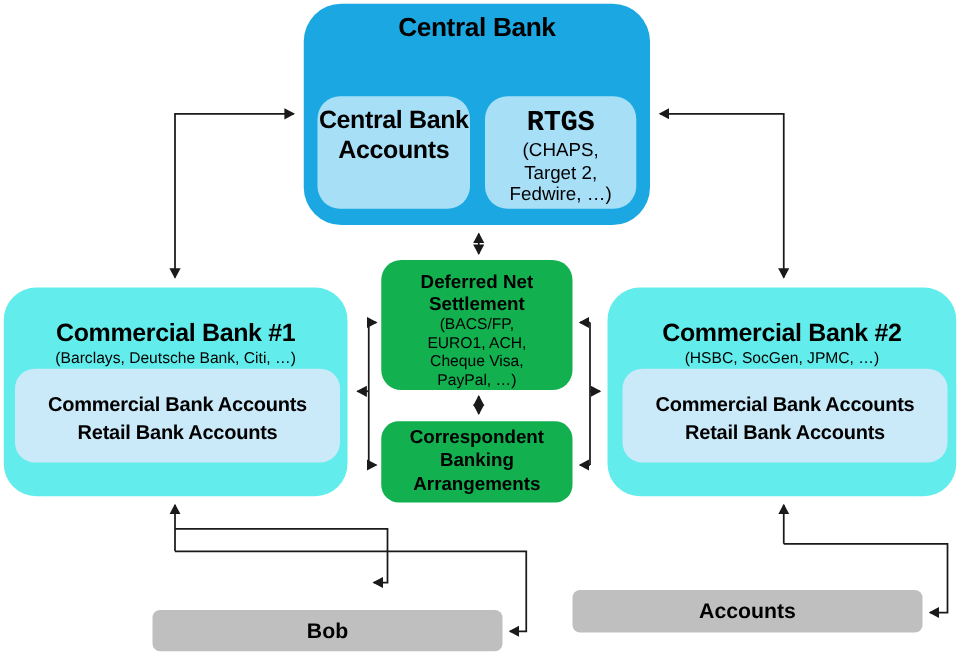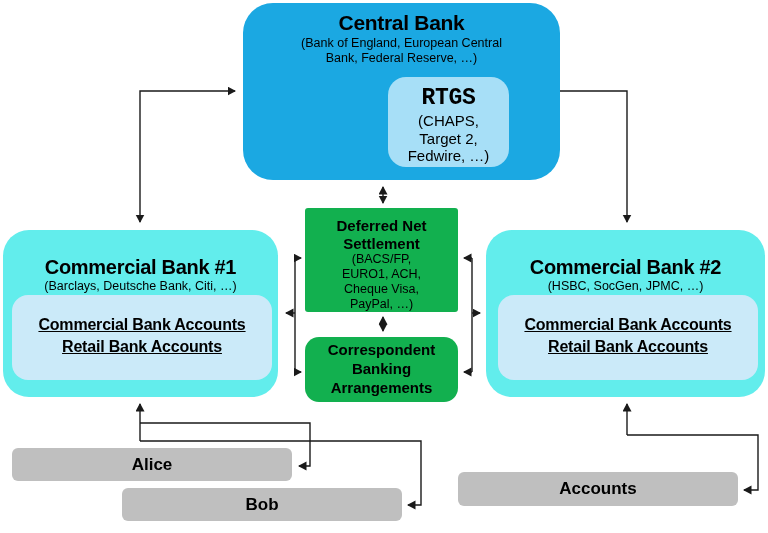--- a/index.html
+++ b/index.html
@@ -14,21 +14,21 @@
     overflow: hidden;
   }
   .abs { position: absolute; }
   svg.wires { position: absolute; left: 0; top: 0; width: 768px; height: 533px; }
   svg.wires path { fill: none; stroke: var(--arrow-color, #1a1a1a); stroke-width: 1.4; }
   svg.wires marker path { fill: var(--arrow-color, #1a1a1a); stroke: none; }
 
   .box { text-align: center; }
 
   .central-bank {
-    left: 243px; top: 3px; width: 317px; height: 177px;
+    left: 243px; top: 3px; width: 277px; height: 177px;
     background: var(--central-fill, #1BA8E2);
     border-radius: 30px;
   }
   .central-title { font-size: 21px; font-weight: bold; letter-spacing: -0.3px; padding-top: 8px; }
   .central-sub { font-size: 12.5px; line-height: 1.18; max-width: 218px; margin: 1px auto 0; }
 
   .central-inner {
     background: var(--central-inner-fill, #A7DFF7);
     border-radius: 18px; top: 74px; height: 90px;
   }
@@ -41,32 +41,31 @@
   .commercial {
     top: 230px; height: 167px;
     background: var(--commercial-fill, #62EDEC);
     border-radius: 26px;
   }
   .cb1 { left: 3px; width: 275px; }
   .cb2 { left: 486px; width: 279px; }
   .comm-title { font-size: 20px; font-weight: bold; letter-spacing: -0.3px; padding-top: 26px; }
   .comm-sub { font-size: 12.5px; line-height: 1.15; }
   .comm-inner {
-    top: 65px; height: 85px; border-radius: 16px;
+    top: 65px; height: 75px; border-radius: 16px;
     background: var(--commercial-inner-fill, #CBEAF9);
-    text-decoration: underline;
   }
   .cb1 .comm-inner { left: 9px; width: 260px; }
   .cb2 .comm-inner { left: 12px; width: 260px; }
   .comm-inner .lbl { font-size: 16px; font-weight: bold; line-height: 1.35; padding-top: 19px; letter-spacing: -0.2px; }
 
   .green-box {
     left: 305px; width: 153px;
     background: var(--green-fill, #12B04F);
-    border-radius: 3px;
+    border-radius: 16px;
   }
   .dns { top: 208px; height: 104px; }
   .dns-title { font-size: 15px; font-weight: bold; line-height: 1.18; max-width: 120px; margin: 9px auto 0; }
   .dns-sub { font-size: 12.5px; line-height: 1.18; max-width: 106px; margin: 0 auto; }
   .cba { top: 337px; height: 65px; border-radius: 14px; }
   .cba-title { font-size: 15px; font-weight: bold; line-height: 1.28; max-width: 130px; margin: 3px auto 0; }
 
   .customer {
     height: 33px; width: 280px;
     background: var(--customer-fill, #BFBFBF);
@@ -111,21 +110,23 @@
     <path d="M140,441 V404" marker-end="url(#ah)"></path>
     <path d="M140,423 H310 V466 H299" marker-end="url(#ah)"></path>
     <path d="M140,441 H421 V505 H408" marker-end="url(#ah)"></path>
 
     <path d="M627,435 V404" marker-end="url(#ah)"></path>
     <path d="M627,435 H758 V490 H744" marker-end="url(#ah)"></path>
   </svg>
 
   <div class="abs box central-bank">
     <div class="central-title">Central Bank</div>
-    <div class="central-sub">(Bank of England, European Central Bank, Federal Reserve, …)</div>
+    <div class="abs box central-inner cb-accounts">
+      <div class="lbl">Central Bank Accounts</div>
+    </div>
     <div class="abs box central-inner rtgs">
       <div class="rtgs-title">RTGS</div>
       <div class="rtgs-sub">(CHAPS, Target 2, Fedwire, …)</div>
     </div>
   </div>
 
   <div class="abs box commercial cb1">
     <div class="comm-title">Commercial Bank #1</div>
     <div class="comm-sub">(Barclays, Deutsche Bank, Citi, …)</div>
     <div class="abs box comm-inner">
@@ -149,23 +150,20 @@
 
   <div class="abs box green-box dns">
     <div class="dns-title">Deferred Net Settlement</div>
     <div class="dns-sub">(BACS/FP, EURO1, ACH, Cheque Visa, PayPal, …)</div>
   </div>
 
   <div class="abs box green-box cba">
     <div class="cba-title">Correspondent Banking Arrangements</div>
   </div>
 
-  <div class="abs customer alice">
-    <span>Alice</span>
-  </div>
   <div class="abs customer bob">
     <span>Bob</span>
   </div>
   <div class="abs customer charlie">
     <span>Accounts</span>
   </div>
 
 </div>
 
 </body></html>

